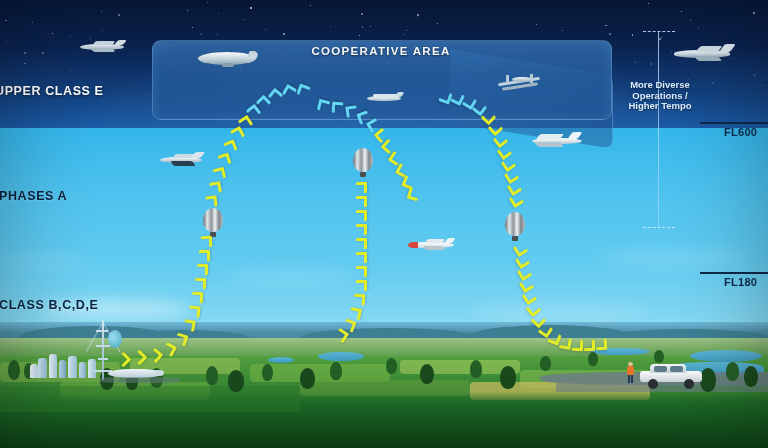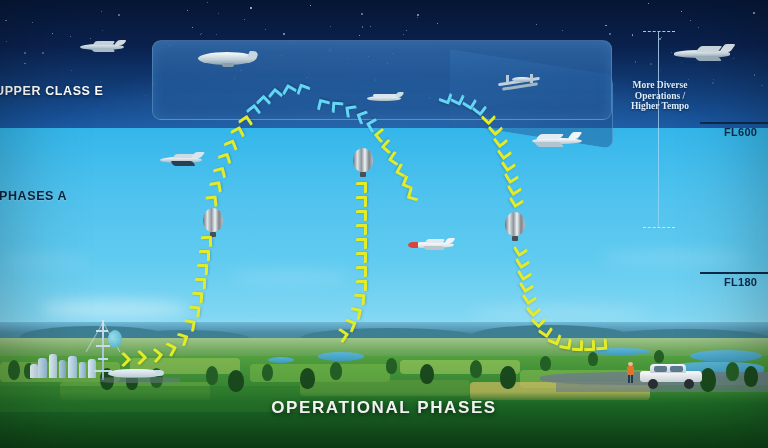--- a/index.html
+++ b/index.html
@@ -95,21 +95,21 @@
     position:absolute;left:643px;width:32px;height:0;
     border-top:1.5px dashed rgba(210,235,255,.9);
   }
   #cap-top{top:31px;}
   #cap-bot{top:227px;}
   #tempo-note{
     position:absolute;left:615px;top:80px;width:90px;text-align:center;
     color:#dceeff;font-size:9.5px;font-weight:bold;line-height:10.5px;
     text-shadow:0 1px 2px rgba(0,0,0,.5);
   }
-  #tempo-note span{display:block;font-family:Liberation Serif, serif;}
+  #tempo-note span{display:block;}
 
   
   .flmark{position:absolute;width:76px;}
   .flmark .bar{height:2px;background:#0d2a4a;width:76px;}
   .flmark .txt{
     color:#0d2a4a;font-size:11px;font-weight:bold;letter-spacing:.3px;
     padding-top:2px;padding-left:24px;
   }
   #fl600{left:700px;top:122px;}
   #fl180{left:700px;top:272px;}
@@ -377,20 +377,21 @@
     <div style="position:absolute;left:0;top:8px;width:62px;height:11px;background:linear-gradient(180deg,#ffffff,#cdd6dc);border-radius:3px 4px 3px 3px;"></div>
     <div style="position:absolute;left:10px;top:1px;width:36px;height:9px;background:linear-gradient(180deg,#f4f8fa,#c9d3da);border-radius:4px 4px 0 0;"></div>
     <div style="position:absolute;left:14px;top:3px;width:13px;height:6px;background:#5d7b8c;border-radius:2px;"></div>
     <div style="position:absolute;left:30px;top:3px;width:13px;height:6px;background:#5d7b8c;border-radius:2px;"></div>
     <div style="position:absolute;left:8px;top:16px;width:10px;height:10px;border-radius:50%;background:#2a2f34;"></div>
     <div style="position:absolute;left:44px;top:16px;width:10px;height:10px;border-radius:50%;background:#2a2f34;"></div>
   </div>
 
   <div id="coop-skew"></div>
   <div id="coop"></div>
+  <div id="coop-title">COOPERATIVE AREA</div>
 
   <div class="plane" style="left:80px;top:40px;width:46px;height:14px;">
     <div class="fuse" style="left:0;top:4px;width:44px;height:6px;background:linear-gradient(180deg,#f4fafd,#9fb6c4);"></div>
     <div class="wing" style="left:14px;top:1px;width:20px;height:4px;background:#cfdde6;transform:skewX(-32deg);"></div>
     <div class="wing" style="left:12px;top:8px;width:22px;height:4px;background:#aec2ce;transform:skewX(32deg);"></div>
     <div class="wing" style="left:36px;top:0px;width:9px;height:5px;background:#dbe7ee;transform:skewX(-38deg);"></div>
   </div>
 
   <div class="blimp" style="left:198px;top:50px;width:60px;height:18px;">
     <div class="fuse" style="left:0;top:2px;width:58px;height:13px;background:linear-gradient(180deg,#fbfdfe 10%,#c8d8e2 55%,#8da5b4 100%);border-radius:50%/50%;"></div>
@@ -527,36 +528,36 @@
       <div class="chev yellow" style="left: 356px; top: 266px; transform: rotate(-90deg);"></div>
       <div class="chev yellow" style="left: 356px; top: 280px; transform: rotate(-90deg);"></div>
       <div class="chev yellow" style="left: 354px; top: 294px; transform: rotate(-86deg);"></div>
       <div class="chev yellow" style="left: 350px; top: 308px; transform: rotate(-78deg);"></div>
       <div class="chev yellow" style="left: 344px; top: 320px; transform: rotate(-68deg);"></div>
       <div class="chev yellow" style="left: 336px; top: 330px; transform: rotate(-56deg);"></div>
     </div>
 
   <div class="classlabel" id="lbl-upper-e">UPPER CLASS E</div>
   <div class="classlabel" id="lbl-class-a">PHASES A</div>
+  <div class="classlabel" id="lbl-class-bcde">CLASS B,C,D,E</div>
 
 
   <div id="measure-line"></div>
   <div class="measure-cap" id="cap-top"></div>
   <div class="measure-cap" id="cap-bot"></div>
   <div id="tempo-note">
     <span>More Diverse</span>
     <span>Operations /</span>
     <span>Higher Tempo</span>
   </div>
 
   <div class="flmark" id="fl600">
     <div class="bar"></div>
     <div class="txt">FL600</div>
   </div>
   <div class="flmark" id="fl180">
     <div class="bar"></div>
     <div class="txt">FL180</div>
   </div>
 
-  <div id="maintitle">OPERATIONAL PHASES</div>
 
   <div class="vignette"></div>
 </div>
 
 </body></html>

